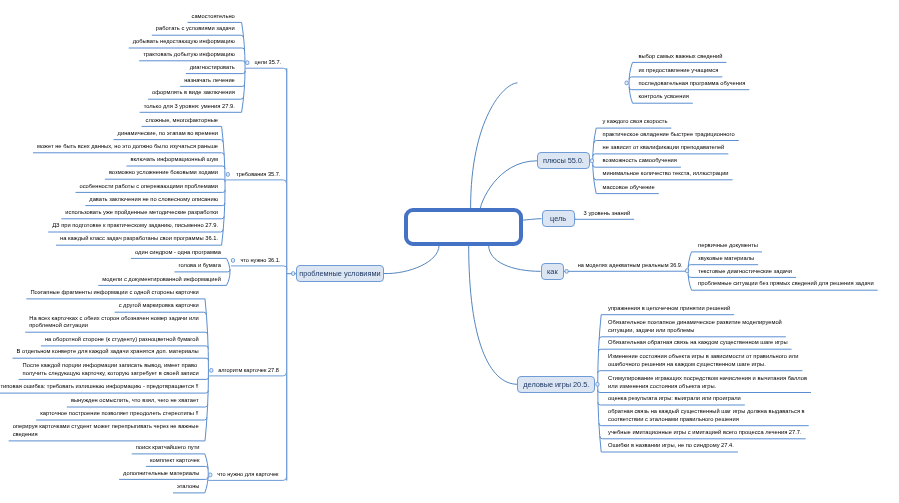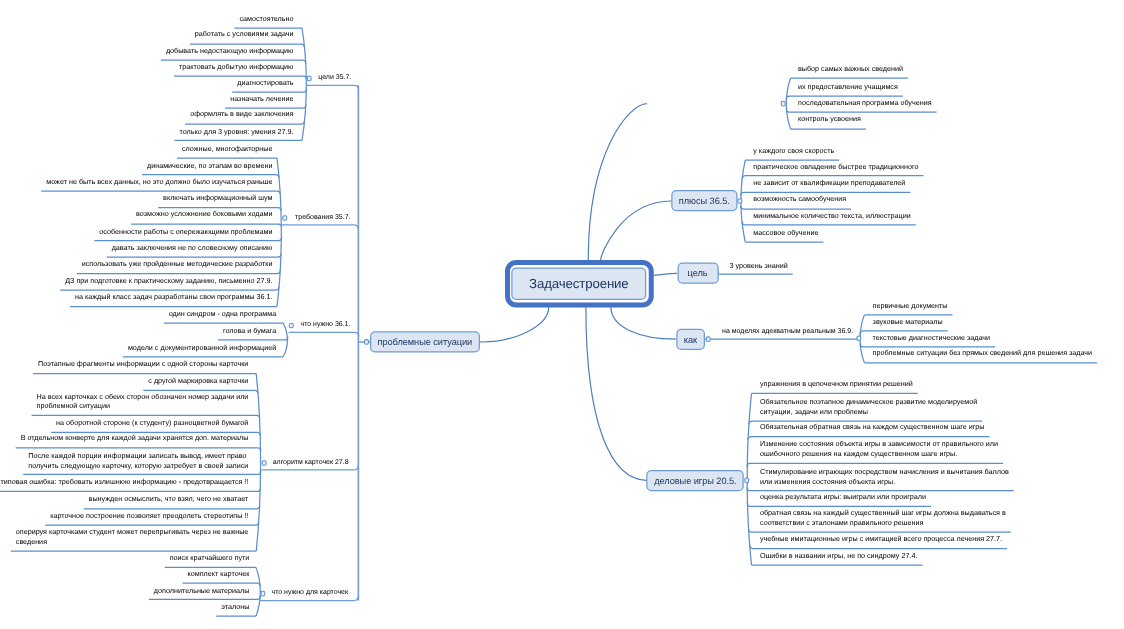--- a/index.html
+++ b/index.html
@@ -119,23 +119,22 @@
       <path d="M 480.5 208 C 480.5 203.9, 496.6 160.7, 537.2 160.79999999999998" fill="none" stroke="#4a7ebb" stroke-width="0.95" stroke-linecap="butt"></path>
       <path d="M 519.3 220.2 C 527 220.2, 534 218.7, 541.6 218.7" fill="none" stroke="#4a7ebb" stroke-width="0.95" stroke-linecap="butt"></path>
       <path d="M 488.7 245.4 C 488.7 262, 512 271.3, 540.6 271.35" fill="none" stroke="#4a7ebb" stroke-width="0.95" stroke-linecap="butt"></path>
       <path d="M 468.7 245.4 C 468.7 340, 489 384.1, 517.4 384.3" fill="none" stroke="#4a7ebb" stroke-width="0.95" stroke-linecap="butt"></path>
       <path d="M 439 245.4 C 439 262, 409 274.2, 384 273.54999999999995" fill="none" stroke="#4a7ebb" stroke-width="0.95" stroke-linecap="butt"></path>
       <path d="M 286.7 68.2 L 286.7 480.4" fill="none" stroke="#6f9cd6" stroke-width="1.3" stroke-linecap="butt"></path>
       <path d="M 286.7 273.54999999999995 L 384 273.54999999999995" fill="none" stroke="#6f9cd6" stroke-width="1.3" stroke-linecap="butt"></path>
       <rect x="291.65" y="271.69999999999993" width="3.1" height="3.7" rx="1.2" fill="#eaeff7" stroke="#5b8ed0" stroke-width="0.85"></rect>
     </svg>
 <div id="rootouter" style="left: 403.6px; top: 208px; width: 119px; height: 37.6px;"></div>
-    <div id="rootbox" style="left: 409.2px; top: 213.6px; width: 107.8px; height: 26.4px;">Задачестроение</div>
-    <div class="nodebox" style="left: 295.8px; top: 264.9px; width: 88.2px; height: 17.3px;">проблемные ситуации</div>
-    <div class="nodebox" style="left: 537.2px; top: 152.2px; width: 52.5px; height: 17.2px;">плюсы 36.5.</div>
+    <div class="nodebox" style="left: 295.8px; top: 264.9px; width: 88.2px; height: 17.3px;">проблемные условиями</div>
+    <div class="nodebox" style="left: 537.2px; top: 152.2px; width: 52.5px; height: 17.2px;">плюсы 55.0.</div>
     <div class="nodebox" style="left: 541.6px; top: 210px; width: 33px; height: 17.4px;">цель</div>
     <div class="nodebox" style="left: 540.6px; top: 263.1px; width: 23.4px; height: 16.5px;">как</div>
     <div class="nodebox" style="left: 517.4px; top: 375.7px; width: 77.8px; height: 17.2px;">деловые игры 20.5.</div>
     <div class="leaf ra" style="right: 664.2px; top: 12.65px; width: 340px;"><span>самостоятельно</span></div>
     <div class="leaf ra" style="right: 664.2px; top: 25.45px; width: 340px;"><span>работать с условиями задачи</span></div>
     <div class="leaf ra" style="right: 664.2px; top: 38.25px; width: 340px;"><span>добывать недостающую информацию</span></div>
     <div class="leaf ra" style="right: 664.2px; top: 51.05px; width: 340px;"><span>трактовать добытую информацию</span></div>
     <div class="leaf ra" style="right: 664.2px; top: 63.85px; width: 340px;"><span>диагностировать</span></div>
     <div class="leaf ra" style="right: 664.2px; top: 76.65px; width: 340px;"><span>назначать лечение</span></div>
     <div class="leaf ra" style="right: 664.2px; top: 89.45px; width: 340px;"><span>оформлять в виде заключения</span></div>

